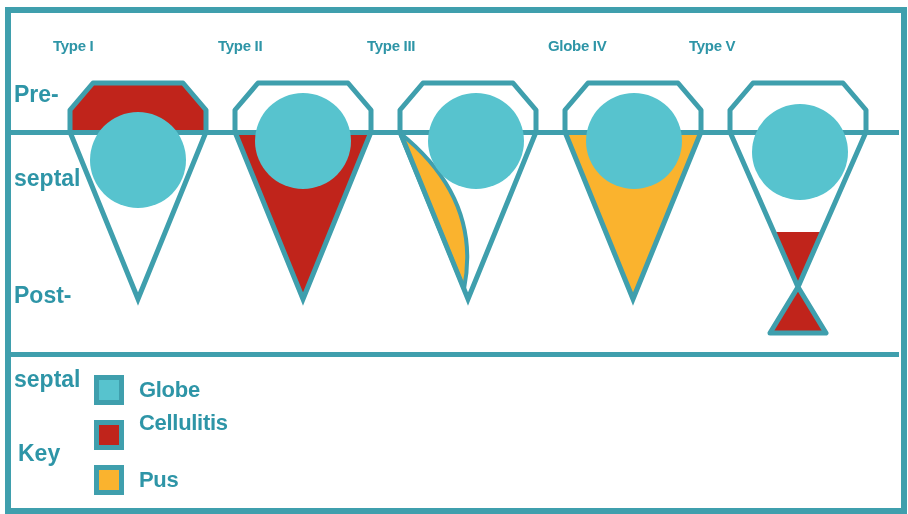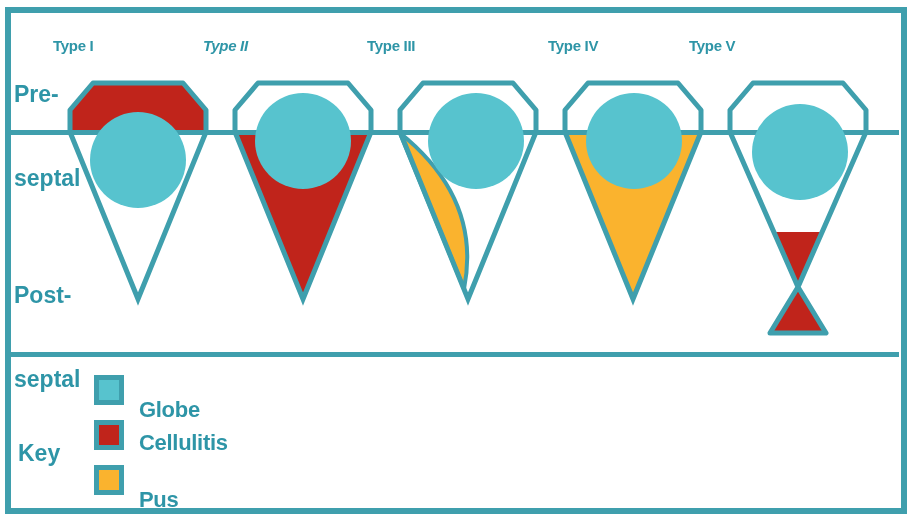--- a/index.html
+++ b/index.html
@@ -15,21 +15,21 @@
   }
   .region-label{left:14px;}
   .type-label{
     position:absolute;top:32px;width:170px;text-align:left;
     transform:translateX(-50%);font-weight:bold;font-size:15px;line-height:28px;
     color:var(--text,#2e95a7);letter-spacing:-0.3px;
   }
   .key-title{left:18px;top:395px;margin-top:44px;}
   .key-entry{
     position:absolute;left:139px;height:30px;line-height:30px;
-    font-weight:bold;font-size:22px;color:var(--text,#2e95a7);letter-spacing:-0.3px;margin-top:20px;
+    font-weight:bold;font-size:22px;color:var(--text,#2e95a7);letter-spacing:-0.3px;
   }
 </style>
 </head>
 <body>
 
 <div id="canvas" style="--text: #2e95a7; --bg: #ffffff;">
 
   <svg id="art" width="908" height="514">
       <rect x="8" y="10" width="896" height="501" fill="none" stroke="#3f9fad" stroke-width="6"></rect>
       <line x1="11" y1="354.5" x2="899" y2="354.5" stroke="#3f9fad" stroke-width="5"></line>
@@ -80,23 +80,23 @@
 
   <div class="lbl region-label" style="top:225px">
     <div>Post-</div>
     <div>septal</div>
   </div>
 
   <div class="lbl key-title">Key</div>
 
   <div id="type-labels">
       <div class="type-label" style="left: 138px;">Type I</div>
-      <div class="type-label" style="left: 288px; font-style: italic;">Type II</div>
+      <div class="type-label" style="left: 303px;">Type II</div>
       <div class="type-label" style="left: 452px;">Type III</div>
-      <div class="type-label" style="left: 633px;">Type IV</div>
+      <div class="type-label" style="left: 633px;">Globe IV</div>
       <div class="type-label" style="left: 774px;">Type V</div>
     </div>
   <div id="key-labels">
       <div class="key-entry" style="top: 375px;">Globe</div>
       <div class="key-entry" style="top: 408px;">Cellulitis</div>
       <div class="key-entry" style="top: 465px; text-align: right;">Pus</div>
     </div>
 
 </div>
 

